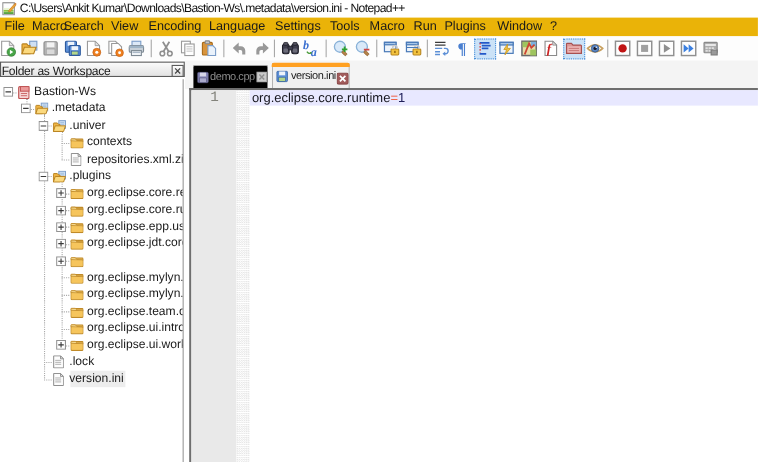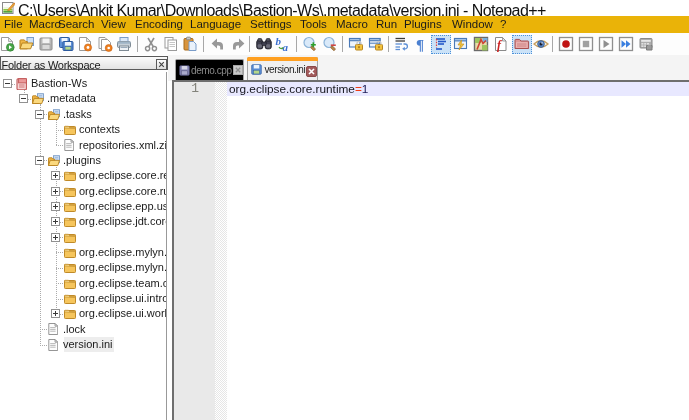--- a/index.html
+++ b/index.html
@@ -12,21 +12,21 @@
 <body>
 
 <svg width="13" height="13" viewBox="0 0 13 13" class="abs" style="left:2px;top:1px">
   <rect x="0.5" y="1.5" width="10.5" height="11" fill="#fdfdfd" stroke="#8a8a8a"></rect>
   <rect x="1.3" y="6.2" width="9" height="1.5" fill="#e9f4d4"></rect>
   <rect x="1.3" y="8" width="9" height="1.7" fill="#8cc63f"></rect>
   <rect x="1.3" y="10" width="9" height="1.7" fill="#57a33c"></rect>
   <path d="M6.2 8.2 L11.2 2.6 l1.3 1.2 -5 5.6 -1.9 0.2 Z" fill="#f0a238" stroke="#c07d1d" stroke-width="0.6"></path>
   <path d="M11.2 2.6 l0.9 -1 1.3 1.1 -0.9 1.1 Z" fill="#d8832a"></path>
 </svg>
-<div class="abs" id="title" style="left:18px;top:2px;font-size:16px;letter-spacing:-0.55px;color:#111;white-space:pre">C:\Users\Ankit Kumar\Downloads\Bastion-Ws\.metadata\version.ini - Notepad++</div>
+<div class="abs" id="title" style="left:18px;top:2px;font-size:11px;letter-spacing:-0.55px;color:#111;white-space:pre">C:\Users\Ankit Kumar\Downloads\Bastion-Ws\.metadata\version.ini - Notepad++</div>
 
 <div class="abs" style="left:0;top:16px;width:689px;height:17px;background:#eab308">
 <span class="mi" style="left:4px">File</span>
     <span class="mi" style="left:29px">Macro</span>
     <span class="mi" style="left:58px">Search</span>
     <span class="mi" style="left:101px">View</span>
     <span class="mi" style="left:135px">Encoding</span>
     <span class="mi" style="left:190px">Language</span>
     <span class="mi" style="left:250px">Settings</span>
     <span class="mi" style="left:300px">Tools</span>
@@ -326,21 +326,21 @@
         <rect x="0.5" y="0.5" width="8" height="8" fill="#fff" stroke="#919191"></rect>
         <line x1="2" y1="4.5" x2="7" y2="4.5" class="sg"></line>
       </svg>
 <svg width="12" height="11" viewBox="0 0 12 11" style="position:absolute;left:48px;top:108.8px">
         <rect x="5.5" y="0.7" width="6" height="7" fill="#cfe0f4" stroke="#7a9cc8" stroke-width="0.9"></rect>
         <line x1="6.8" y1="2.5" x2="10.2" y2="2.5" stroke="#9ab8da" stroke-width="0.8"></line>
         <line x1="6.8" y1="4" x2="10.2" y2="4" stroke="#9ab8da" stroke-width="0.8"></line>
         <path d="M0.5 10.5 V3.4 a.6.6 0 0 1 .6-.6 h3 l1.2 1.3 h1.2 v6.4 Z" fill="#f0b545" stroke="#b8821f" stroke-width="0.9"></path>
         <path d="M0.5 10.5 L2.2 5.4 h9.3 L9.8 10.5 Z" fill="#fbd97e" stroke="#b8821f" stroke-width="0.9"></path>
       </svg>
-<div class="tl" style="left:63px;top:106.8px">.tasks</div>
+<div class="tl" style="left:63px;top:106.8px">.univer</div>
 <div class="hdot" style="left:55.5px;top:129.6px;width:7.5px"></div>
 <svg width="12" height="11" viewBox="0 0 12 11" style="position:absolute;left:64px;top:124.1px">
         <rect x="0.5" y="2.5" width="11" height="8" rx="0.8" fill="#f5c964" stroke="#c08a28"></rect>
         <path d="M0.5 4 L0.5 2.9 a.6.6 0 0 1 .6-.6 h3.4 l1.2 1.4 h5.2 a.6.6 0 0 1 .6.6 V4.6 Z" fill="#fbe29a" stroke="#c08a28" stroke-width="0.8"></path>
         <rect x="1.2" y="4.8" width="9.8" height="5" fill="#f6c55c"></rect>
       </svg>
 <div class="tl" style="left:79px;top:122.1px">contexts</div>
 <div class="hdot" style="left:55.5px;top:145.0px;width:7.5px"></div>
 <svg width="10" height="12" viewBox="0 0 10 12" style="position:absolute;left:64px;top:139.0px">
         <path d="M0.8 0.5 h6.2 l2.7 2.7 v8.3 h-8.9 Z" fill="#fdfdfd" stroke="#8a8a8a" stroke-width="0.9"></path>

